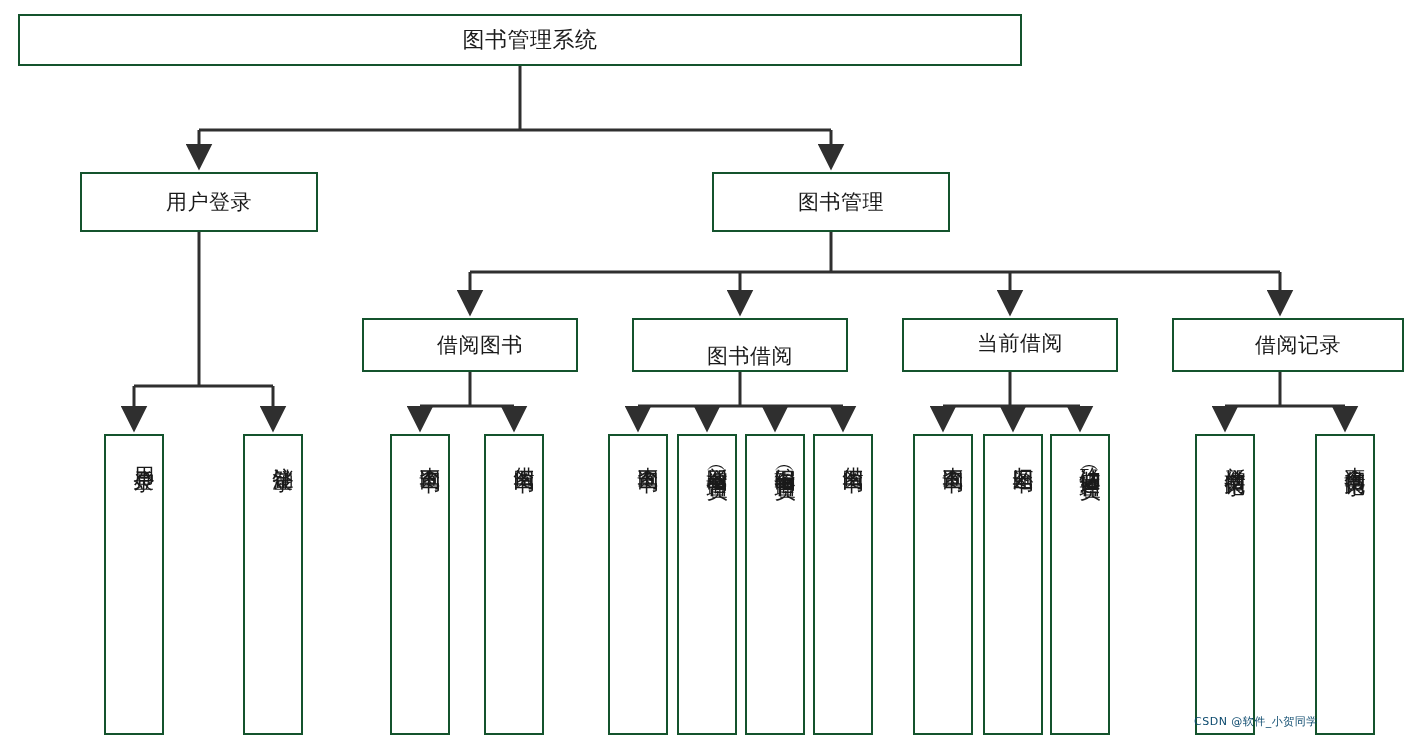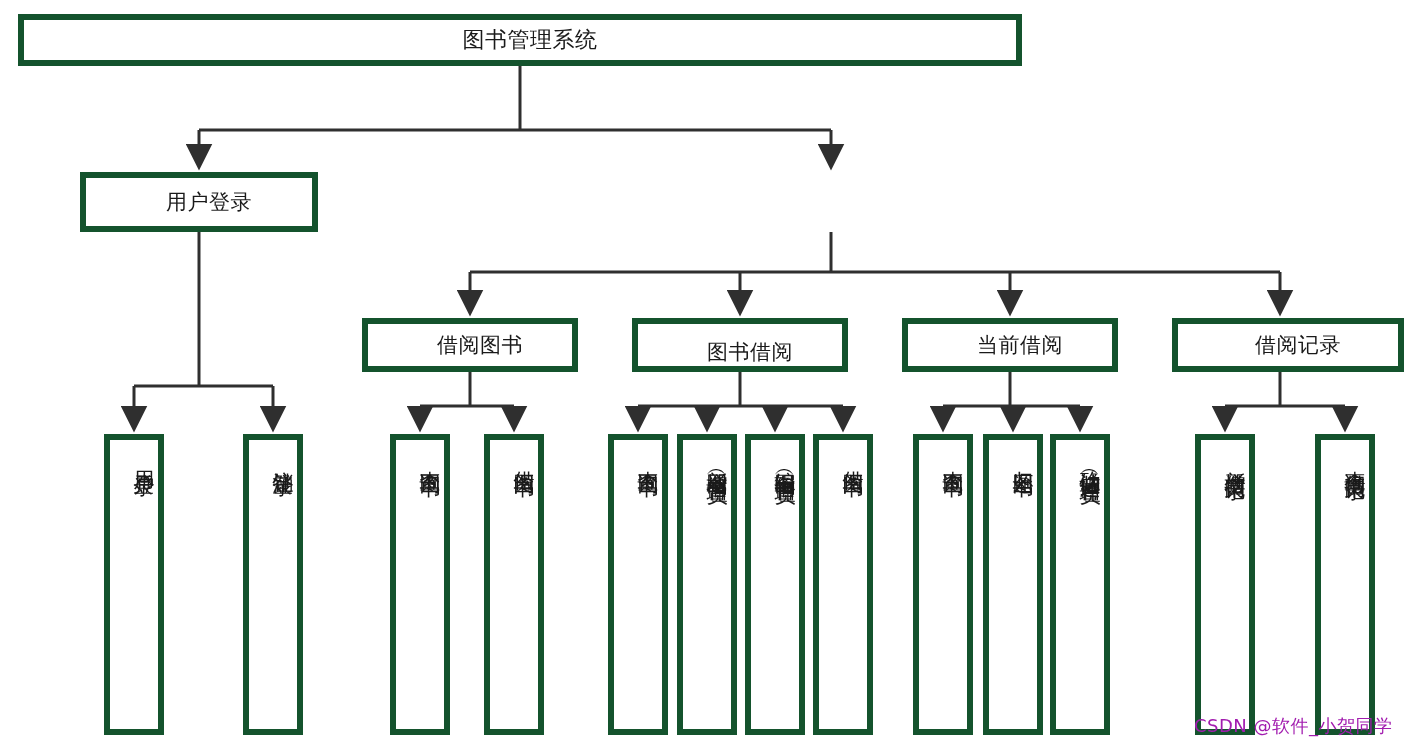--- a/index.html
+++ b/index.html
@@ -22,21 +22,21 @@
     position: absolute;
     left: 0;
     top: 0;
     width: 1405px;
     height: 747px;
     pointer-events: none;
   }
   .node {
     position: absolute;
     box-sizing: border-box;
-    border: 6px solid #14532d;
+    border: 2px solid #14532d;
     background: #ffffff;
     display: flex;
     align-items: center;
     justify-content: center;
     color: #1a1a1a;
     padding-left: 20px;
   }
   .node .label {
     display: block;
     text-align: center;
@@ -59,22 +59,22 @@
   .node.v .label {
     writing-mode: vertical-rl;
     text-orientation: upright;
     font-size: 21px;
     line-height: 1.05;
     letter-spacing: 2px;
     max-height: 100%;
   }
   .watermark {
     position: absolute;
-    color: #a21caf;
-    font-size: 18px;
+    color: #0c4a6e;
+    font-size: 11px;
     letter-spacing: 0.5px;
     white-space: nowrap;
     font-family: "DejaVu Sans", "Liberation Sans", sans-serif;
   }
 </style>
 </head>
 <body>
 
 <div id="canvas">
 
@@ -128,28 +128,31 @@
     </g>
   </svg>
 
   <div class="node h root" style="left:18px; top:14px; width:1004px; height:52px;">
     <span class="label">图书管理系统</span>
   </div>
 
   <div class="node h" style="left:80px; top:172px; width:238px; height:60px;">
     <span class="label">用户登录</span>
   </div>
+  <div class="node h" style="left:712px; top:172px; width:238px; height:60px;">
+    <span class="label">图书管理</span>
+  </div>
 
   <div class="node h" style="left:362px; top:318px; width:216px; height:54px;">
     <span class="label">借阅图书</span>
   </div>
   <div class="node h" style="left:632px; top:318px; width:216px; height:54px;align-items:flex-end;">
     <span class="label">图书借阅</span>
   </div>
-  <div class="node h" style="left:902px; top:318px; width:216px; height:54px;">
+  <div class="node h" style="left:902px; top:318px; width:216px; height:54px;font-family:Liberation Mono, monospace;">
     <span class="label">当前借阅</span>
   </div>
   <div class="node h" style="left:1172px; top:318px; width:232px; height:54px;">
     <span class="label">借阅记录</span>
   </div>
 
   <div class="node v" style="left:104px; top:434px; width:60px; height:301px;">
     <span class="label">用户登录</span>
   </div>
   <div class="node v" style="left:243px; top:434px; width:60px; height:301px;">

